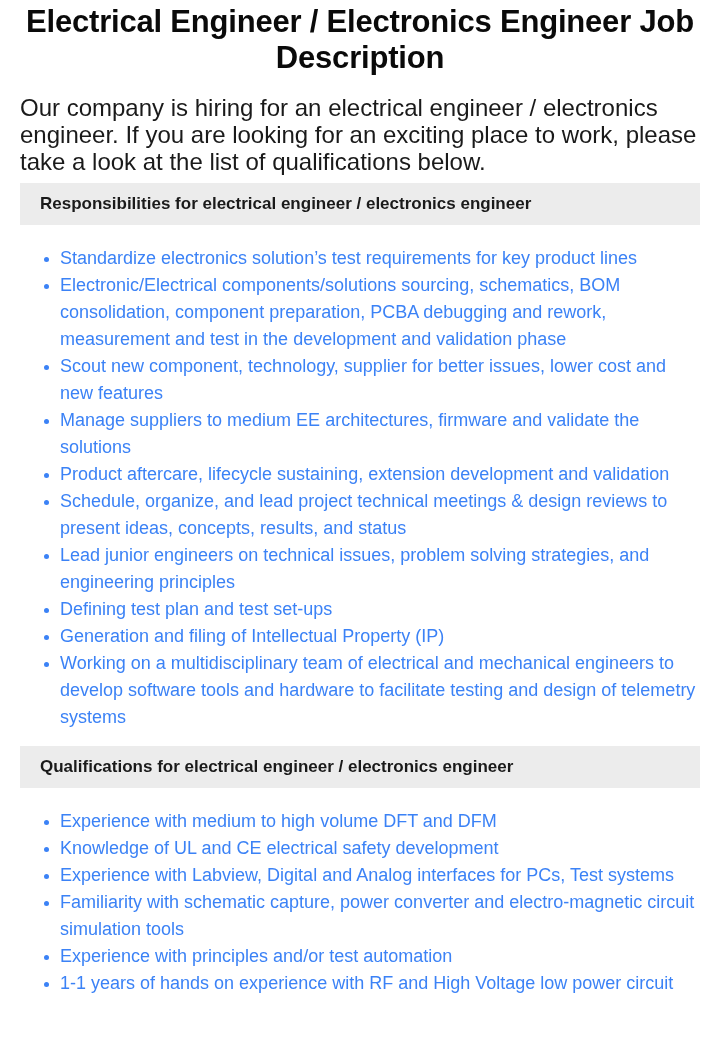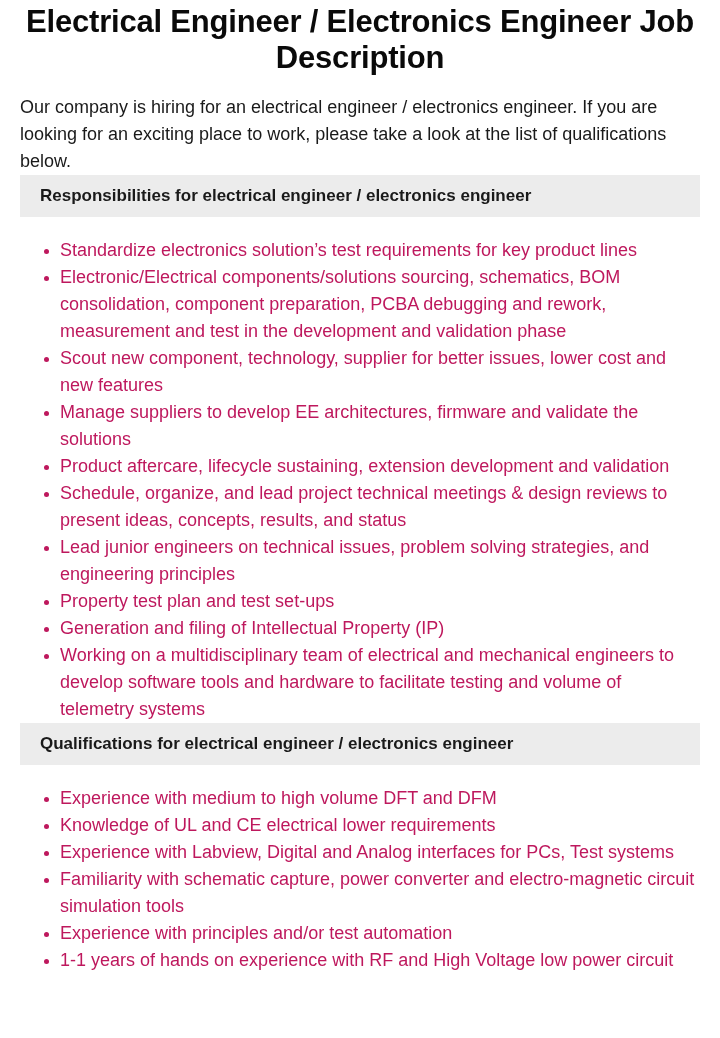--- a/index.html
+++ b/index.html
@@ -8,60 +8,60 @@
     font-family: "Liberation Sans", "DejaVu Sans", sans-serif;
     color: #111111;
   }
   .page { padding: 0 20px 0 20px; box-sizing: border-box; width: 720px; }
   h1 {
     margin: 0; padding-top: 4px;
     font-size: 31px; line-height: 36px; font-weight: 700;
     text-align: center; letter-spacing: -0.2px; color: #0a0a0a;
   }
   .intro {
-    margin: 18px 0 0 0;
-    font-size: 18px; line-height: 27px; color: #1a1a1a;
+    margin: 18px 0 8px 0;
+    font-size: 24px; line-height: 27px; color: #1a1a1a;
   }
   .section-header {
     background: #ececec;
     height: 42px; line-height: 42px;
     padding-left: 20px;
     font-size: 17px; font-weight: 700; color: #1a1a1a;
   }
   ul.items {
     margin: 20px 0 0 0; padding: 0 0 0 40px;
-    font-size: 18px; line-height: 27px; color: #be185d;
+    font-size: 18px; line-height: 27px; color: #3b82f6;
   }
   ul.items li { margin: 0; padding: 0; }
   ul.items li::marker { font-size: 15px; }
-  .s2 { }
+  .s2 { margin-top: 15px; }
 </style>
 </head>
 <body>
 
 <div class="page">
   <h1>Electrical Engineer / Electronics Engineer Job Description</h1>
   <p class="intro">Our company is hiring for an electrical engineer / electronics engineer. If you are looking for an exciting place to work, please take a look at the list of qualifications below.</p>
 
   <div class="section-header">Responsibilities for electrical engineer / electronics engineer</div>
   <ul class="items">
     <li>Standardize electronics solution’s test requirements for key product lines</li>
     <li>Electronic/Electrical components/solutions sourcing, schematics, BOM consolidation, component preparation, PCBA debugging and rework, measurement and test in the development and validation phase</li>
     <li>Scout new component, technology, supplier for better issues, lower cost and new features</li>
-    <li>Manage suppliers to develop EE architectures, firmware and validate the solutions</li>
+    <li>Manage suppliers to medium EE architectures, firmware and validate the solutions</li>
     <li>Product aftercare, lifecycle sustaining, extension development and validation</li>
     <li>Schedule, organize, and lead project technical meetings &amp; design reviews to present ideas, concepts, results, and status</li>
     <li>Lead junior engineers on technical issues, problem solving strategies, and engineering principles</li>
-    <li>Property test plan and test set-ups</li>
+    <li>Defining test plan and test set-ups</li>
     <li>Generation and filing of Intellectual Property (IP)</li>
-    <li>Working on a multidisciplinary team of electrical and mechanical engineers to develop software tools and hardware to facilitate testing and volume of telemetry systems</li>
+    <li>Working on a multidisciplinary team of electrical and mechanical engineers to develop software tools and hardware to facilitate testing and design of telemetry systems</li>
   </ul>
 
   <div class="section-header s2">Qualifications for electrical engineer / electronics engineer</div>
   <ul class="items">
     <li>Experience with medium to high volume DFT and DFM</li>
-    <li>Knowledge of UL and CE electrical lower requirements</li>
+    <li>Knowledge of UL and CE electrical safety development</li>
     <li>Experience with Labview, Digital and Analog interfaces for PCs, Test systems</li>
     <li>Familiarity with schematic capture, power converter and electro-magnetic circuit simulation tools</li>
     <li>Experience with principles and/or test automation</li>
     <li>1-1 years of hands on experience with RF and High Voltage low power circuit</li>
   </ul>
 </div>
 
 </body></html>

